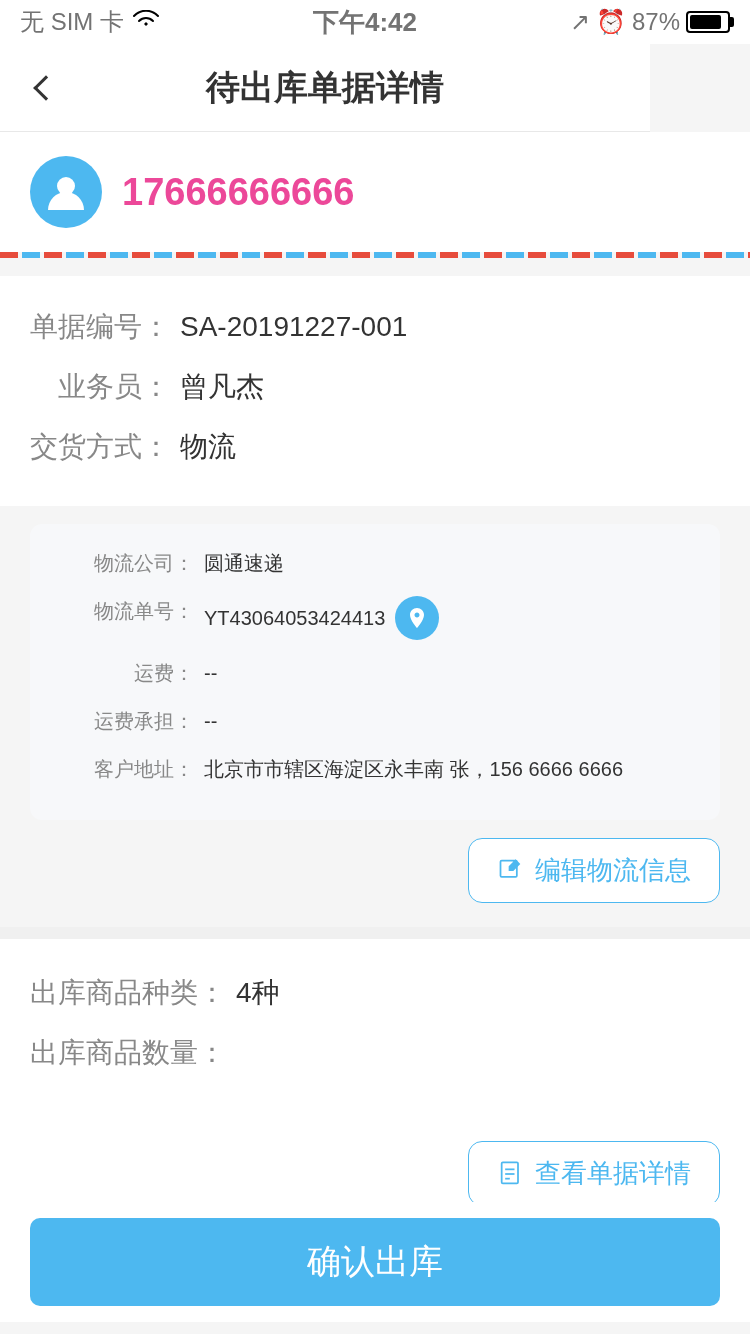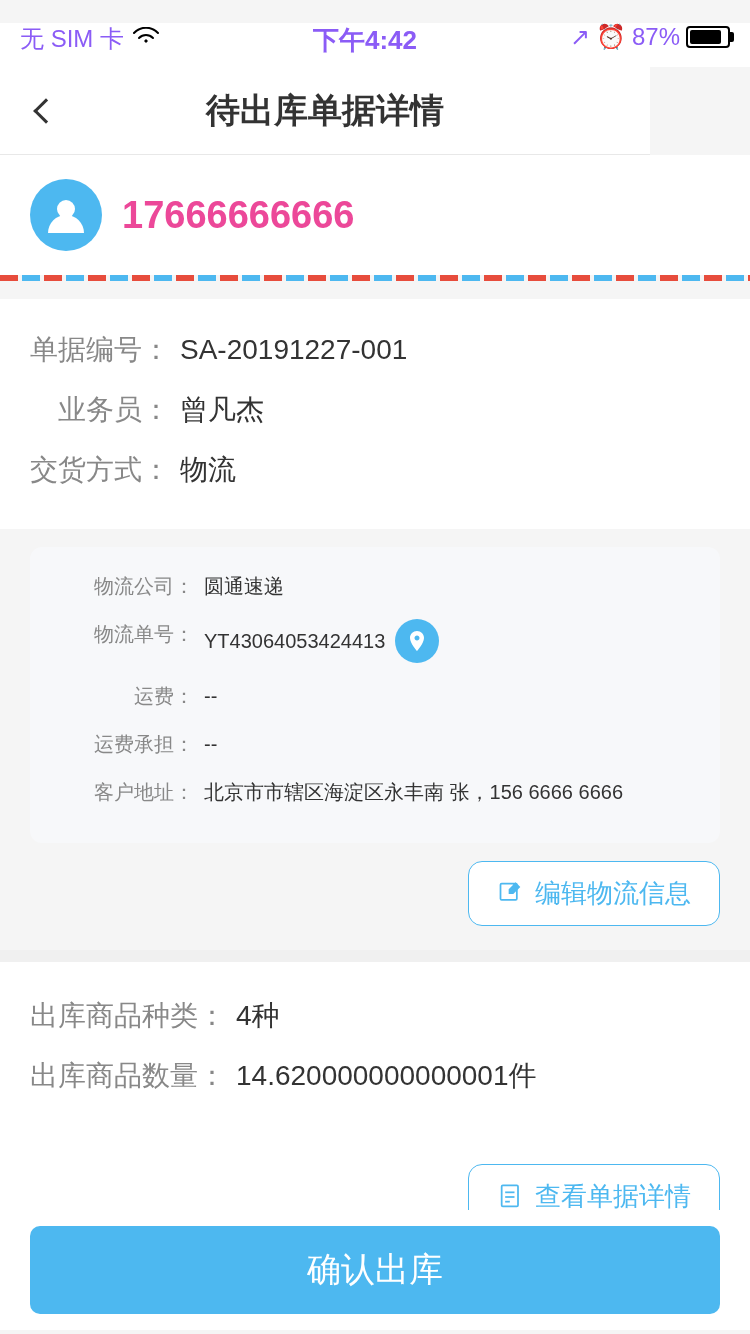--- a/index.html
+++ b/index.html
@@ -12,26 +12,25 @@
       font-size: 28px;
       color: #333;
     }
 
     
     .status-bar {
       width: 750px;
       height: 44px;
       background: #fff;
       display: flex;
-      align-items: flex-start;
+      align-items: center;
       justify-content: space-between;
       padding: 0 20px;
       font-size: 24px;
-      color: #8b5cf6;
-      margin-top: 23px;
+      color: #737373;
     }
     .status-left { display: flex; align-items: center; gap: 8px; }
     .status-center { font-weight: 600; font-size: 26px; }
     .status-right { display: flex; align-items: center; gap: 6px; font-size: 24px; }
     .battery-icon {
       width: 44px; height: 22px;
       border: 2px solid #000;
       border-radius: 4px;
       position: relative;
       display: inline-flex;
@@ -236,21 +235,21 @@
     .view-details-btn {
       display: flex;
       justify-content: flex-end;
       padding: 16px 30px 24px 30px;
       background: #fff;
     }
 
     
     .bottom-bar {
       position: fixed;
-      bottom: 4px;
+      bottom: 12px;
       left: 0;
       width: 750px;
       background: #fff;
       padding: 16px 0 16px 0;
     }
     .confirm-btn {
       margin: 0 auto;
       width: 690px;
       height: 88px;
       background: #4db8f0;
@@ -373,21 +372,20 @@
 
   <div class="section-divider"></div>
 
   <div class="product-section">
     <div class="info-row">
       <span class="info-label">出库商品种类：</span>
       <span class="info-value">4种</span>
     </div>
     <div class="info-row">
       <span class="info-label">出库商品数量：</span>
-      <span class="info-value">14.620000000000001件</span>
     </div>
   </div>
 
   <div class="view-details-btn">
     <button class="btn-outline">
       <svg viewBox="0 0 24 24" width="28" height="28">
         <rect x="4" y="2" width="14" height="18" rx="1" fill="none" stroke="#4db8f0" stroke-width="1.5"></rect>
         <line x1="7" y1="8" x2="15" y2="8" stroke="#4db8f0" stroke-width="1.5"></line>
         <line x1="7" y1="12" x2="15" y2="12" stroke="#4db8f0" stroke-width="1.5"></line>
         <line x1="7" y1="16" x2="11" y2="16" stroke="#4db8f0" stroke-width="1.5"></line>

